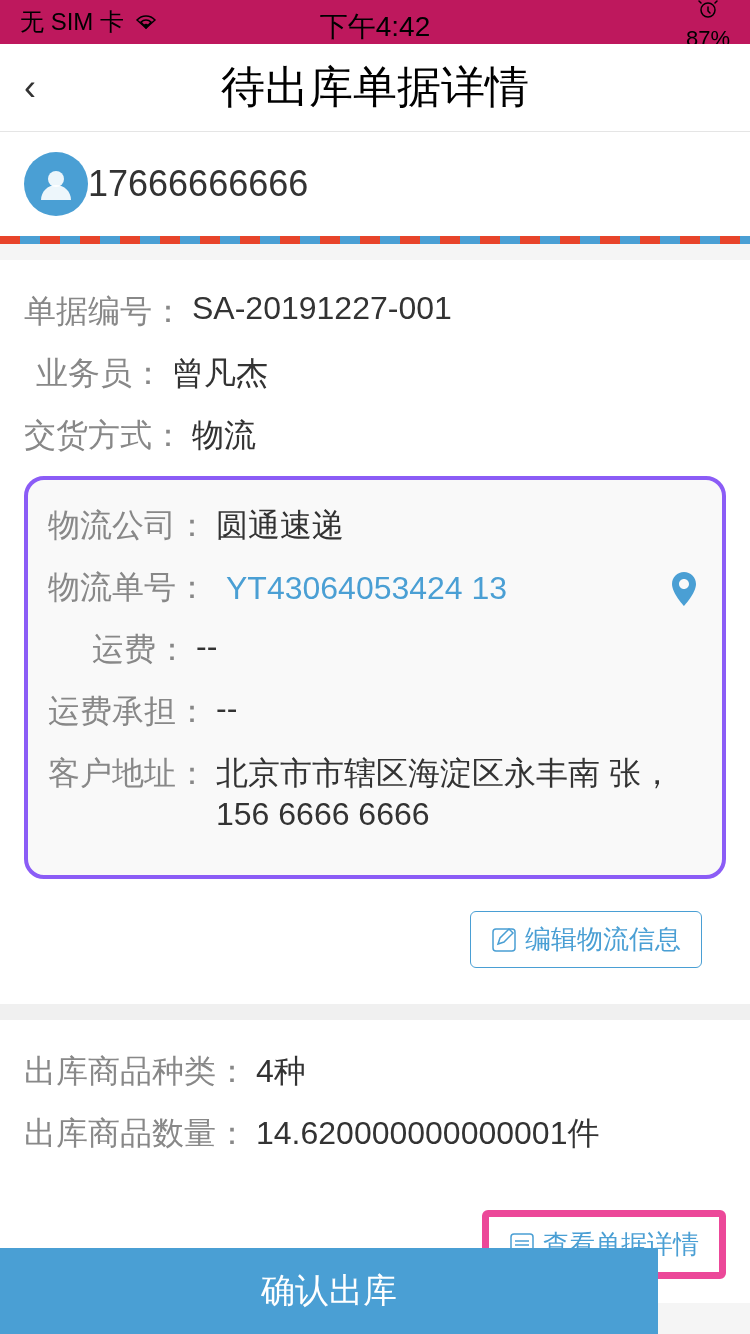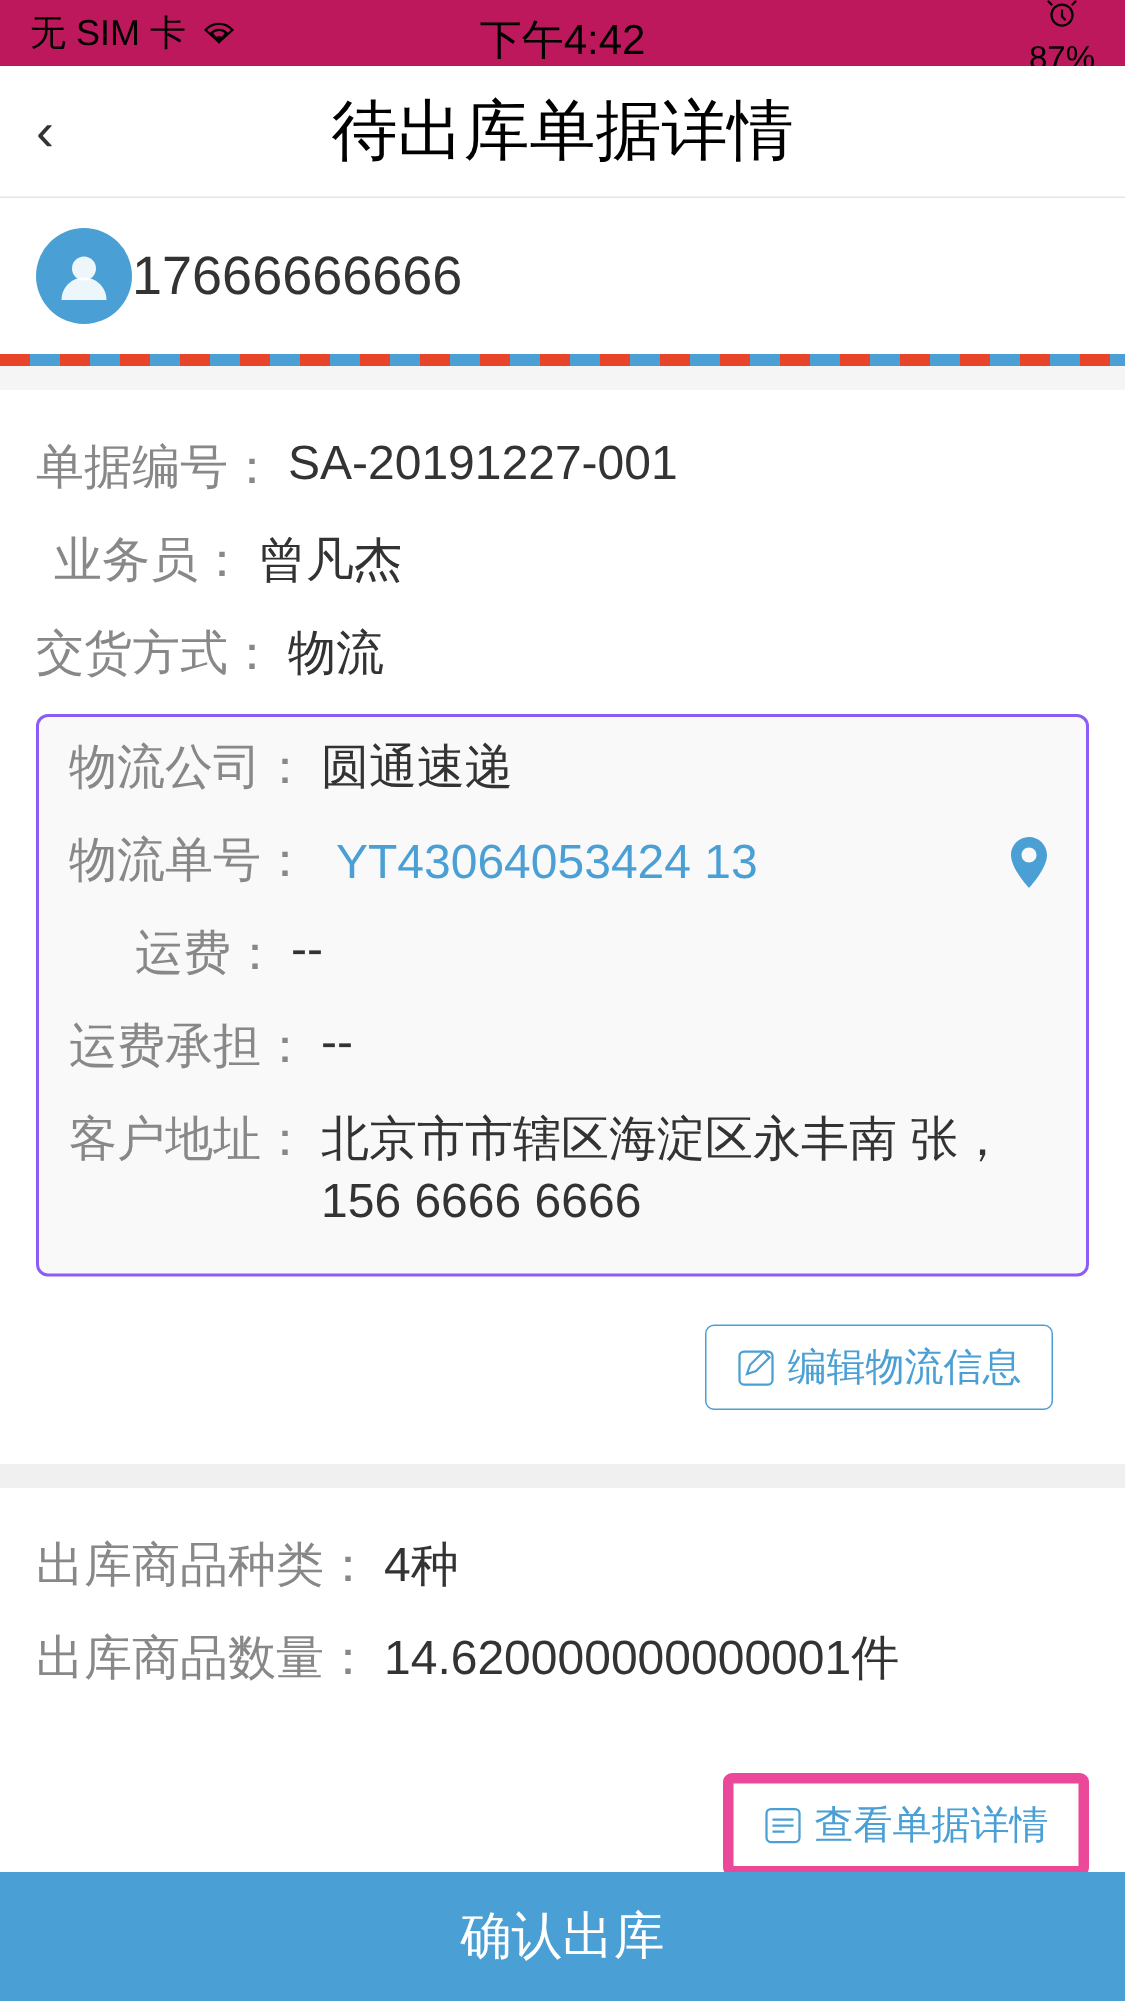--- a/index.html
+++ b/index.html
@@ -129,24 +129,24 @@
     .info-value {
       color: #333;
       margin-left: 8px;
       flex: 1;
     }
     .info-value.blue { color: #4a9fd4; }
 
     
     .logistics-card {
       background: #f9f9f9;
-      border: 2px solid #8b5cf6;
-      border-radius: 8px;
+      border: 4px solid #8b5cf6;
+      border-radius: 20px;
       margin: 16px 0;
-      padding: 12px 20px;
+      padding: 24px 20px;
     }
     .tracking-row {
       display: flex;
       align-items: center;
       gap: 10px;
     }
     .location-icon {
       width: 36px;
       height: 36px;
       color: #4a9fd4;
@@ -203,21 +203,21 @@
       color: #4a9fd4;
       font-size: 26px;
       cursor: pointer;
     }
 
     
     .confirm-btn-wrap {
       position: fixed;
       bottom: 0;
       left: 0;
-      width: 750px;
+      width: 658px;
       background: #4a9fd4;
       padding: 20px 16px;
       text-align: center;
     }
     .confirm-btn {
       color: #fff;
       font-size: 34px;
       font-weight: 500;
     }
 

